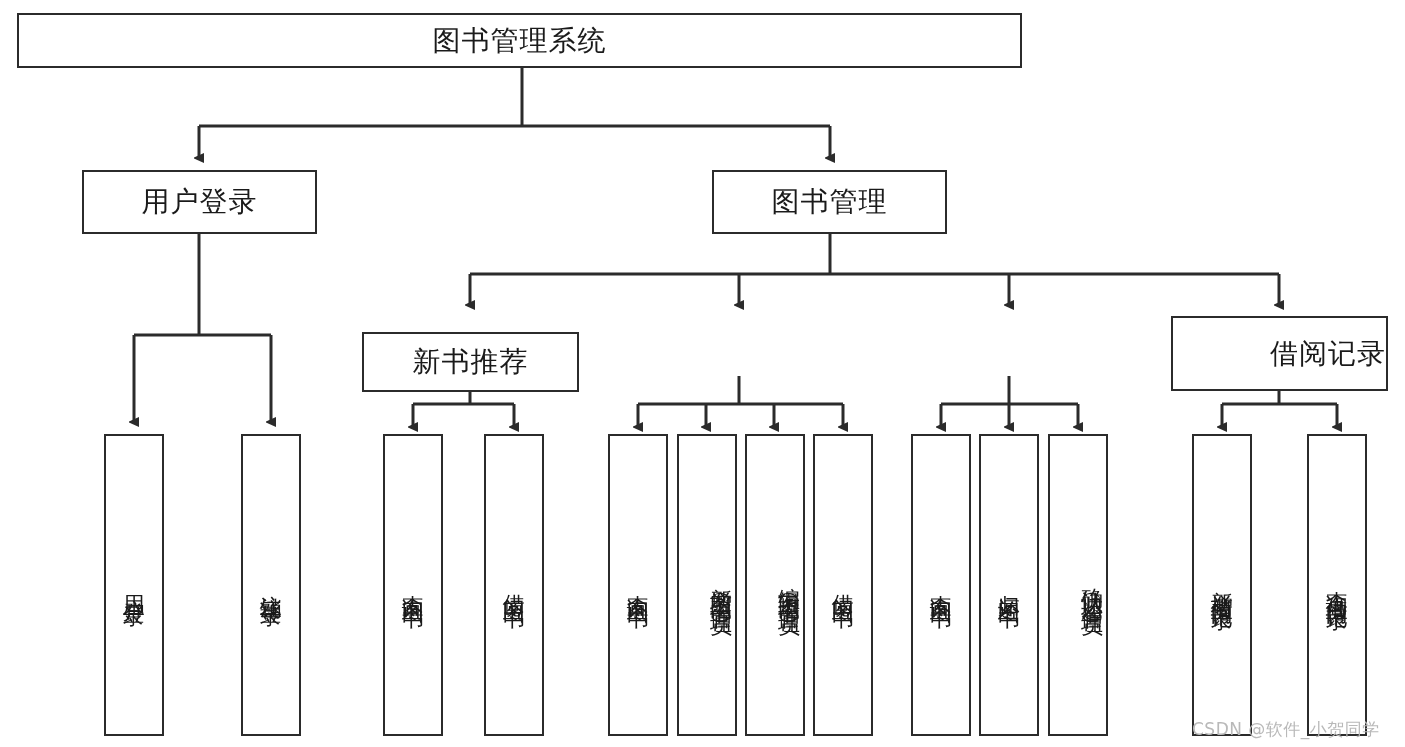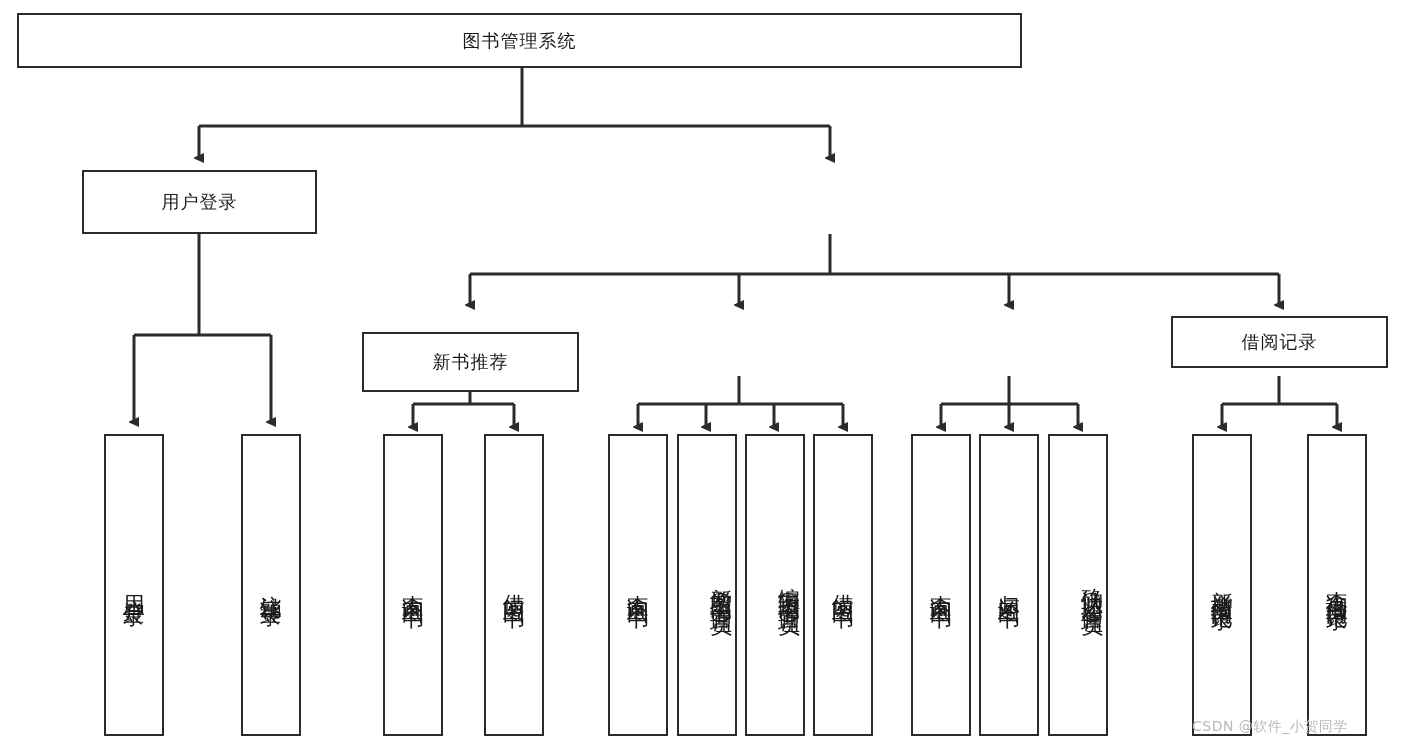--- a/index.html
+++ b/index.html
@@ -30,21 +30,21 @@
     position: absolute;
     box-sizing: border-box;
     background: #ffffff;
     border: 2.5px solid #2b2b2b;
     display: flex;
     align-items: center;
     justify-content: center;
     color: #1a1a1a;
   }
   .node.h {
-    font-size: 18px;
+    font-size: 28px;
     letter-spacing: 1px;
     line-height: 1.2;
   }
   .node.v {
     font-size: 22px;
     writing-mode: vertical-rl;
     text-orientation: upright;
     letter-spacing: 4px;
     line-height: 1.25;
     align-items: flex-start;
@@ -54,21 +54,21 @@
   .node.v.center {
     align-items: center;
     padding-top: 0;
   }
   .node-label {
     display: block;
     white-space: pre-line;
   }
   .watermark {
     position: absolute;
-    font-size: 14px;
+    font-size: 17px;
     color: #b9b9b9;
     letter-spacing: 0.5px;
     white-space: nowrap;
     user-select: none;
   }
 </style>
 </head>
 <body>
 
 <div id="canvas">
@@ -123,25 +123,28 @@
     </g>
   </svg>
 
   <div class="node h" style="left:17px; top:13px; width:1005px; height:55px;">
     <span class="node-label">图书管理系统</span>
   </div>
 
   <div class="node h" style="left:82px; top:170px; width:235px; height:64px;">
     <span class="node-label">用户登录</span>
   </div>
+  <div class="node h" style="left:712px; top:170px; width:235px; height:64px;">
+    <span class="node-label">图书管理</span>
+  </div>
 
   <div class="node h" style="left:362px; top:332px; width:217px; height:60px;">
     <span class="node-label">新书推荐</span>
   </div>
-  <div class="node h" style="left:1171px; top:316px; width:217px; height:52px;">
+  <div class="node h" style="left:1171px; top:316px; width:217px; height:75px;justify-content:flex-end;">
     <span class="node-label">借阅记录</span>
   </div>
 
   <div class="node v center" style="left:104px; top:434px; width:60px; height:302px;">
     <span class="node-label">用户登录</span>
   </div>
   <div class="node v center" style="left:241px; top:434px; width:60px; height:302px;">
     <span class="node-label">注销登录</span>
   </div>
 

